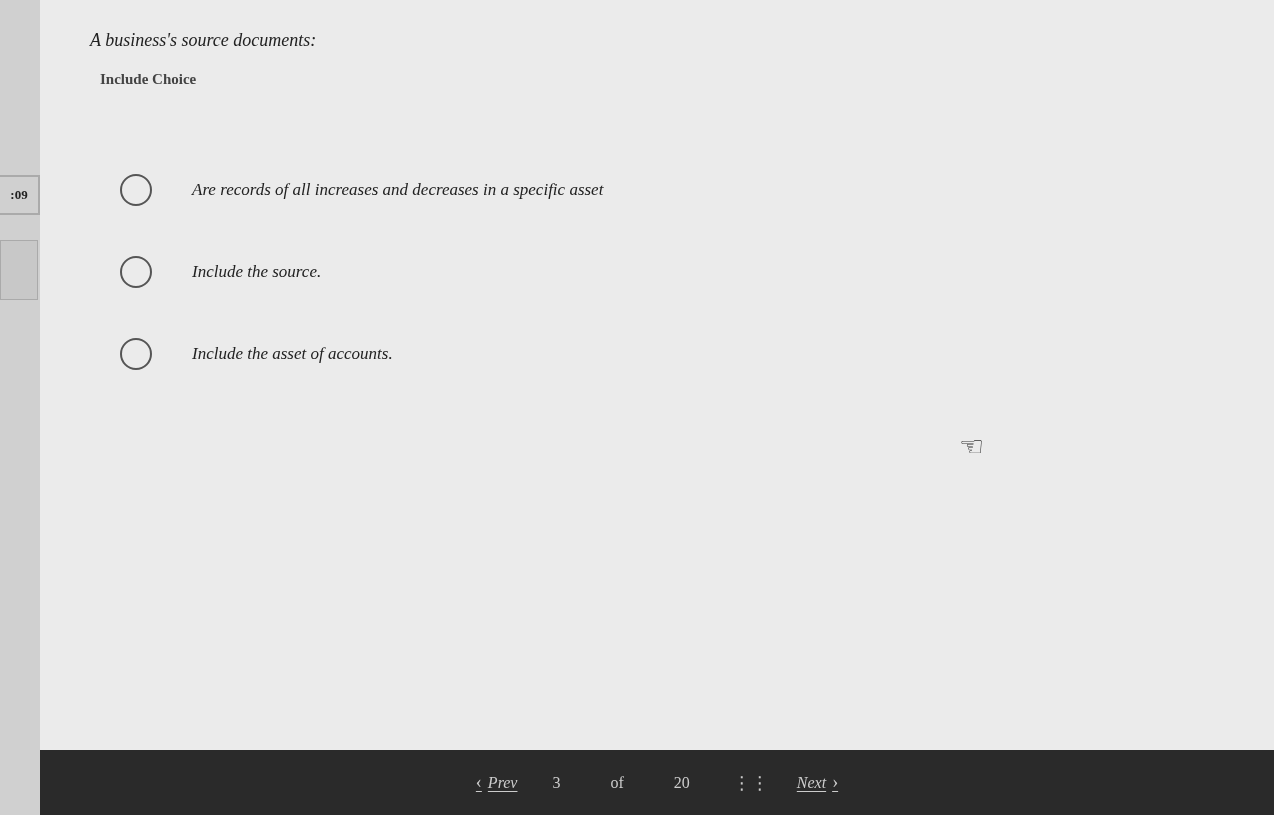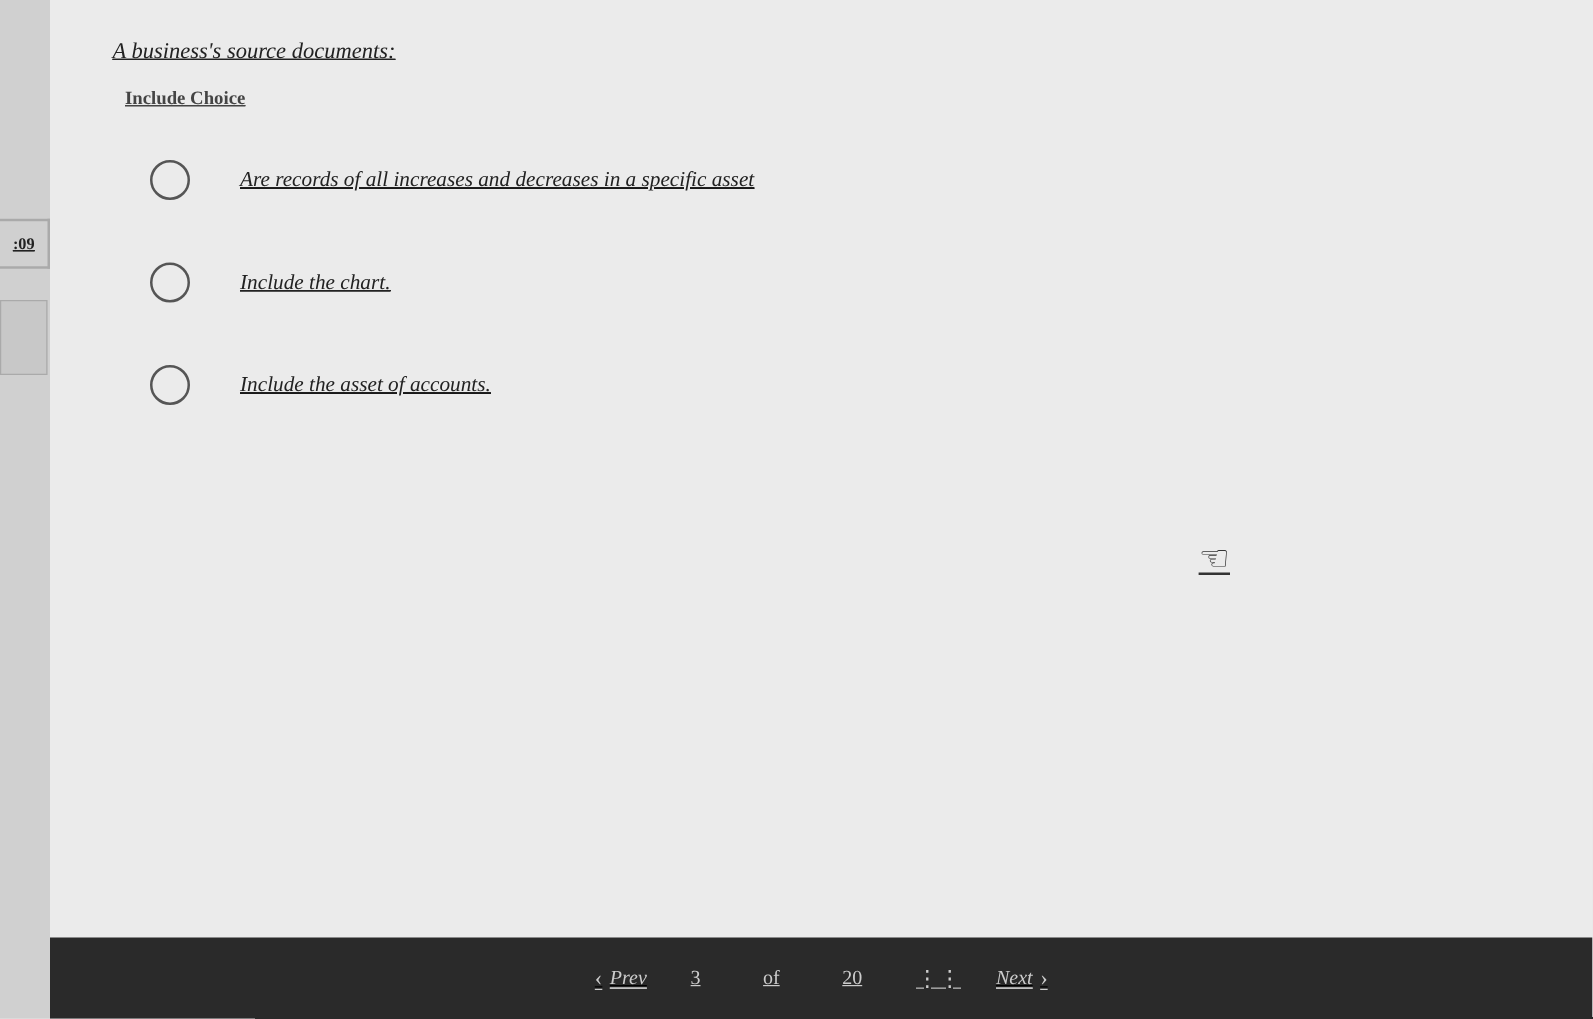--- a/index.html
+++ b/index.html
@@ -1,19 +1,18 @@
 <!DOCTYPE html>
 <html><head>
   <meta charset="utf-8">
   <style>
     * {
       margin: 0;
       padding: 0;
       box-sizing: border-box;
-      text-decoration: underline;
     }
 
     body {
       width: 1274px;
       height: 815px;
       background-color: #e8e8e8;
       font-family: Georgia, 'Times New Roman', serif;
       position: relative;
       overflow: hidden;
     }
@@ -71,20 +70,21 @@
       font-weight: bold;
       padding-left: 10px;
     }
 
     .options-container {
       display: flex;
       flex-direction: column;
       gap: 50px;
       padding-left: 30px;
       flex: 1;
+      margin-top: 46px;
     }
 
     .option-row {
       display: flex;
       align-items: center;
       gap: 40px;
       cursor: pointer;
     }
 
     .radio-circle {
@@ -189,21 +189,21 @@
 
   <div class="options-container">
 
     <div class="option-row">
       <div class="radio-circle"></div>
       <span class="option-text">Are records of all increases and decreases in a specific asset</span>
     </div>
 
     <div class="option-row">
       <div class="radio-circle"></div>
-      <span class="option-text">Include the chart.</span>
+      <span class="option-text">Include the source.</span>
     </div>
 
     <div class="option-row">
       <div class="radio-circle"></div>
       <span class="option-text">Include the asset of accounts.</span>
     </div>
 
   </div>
 
 </div>

